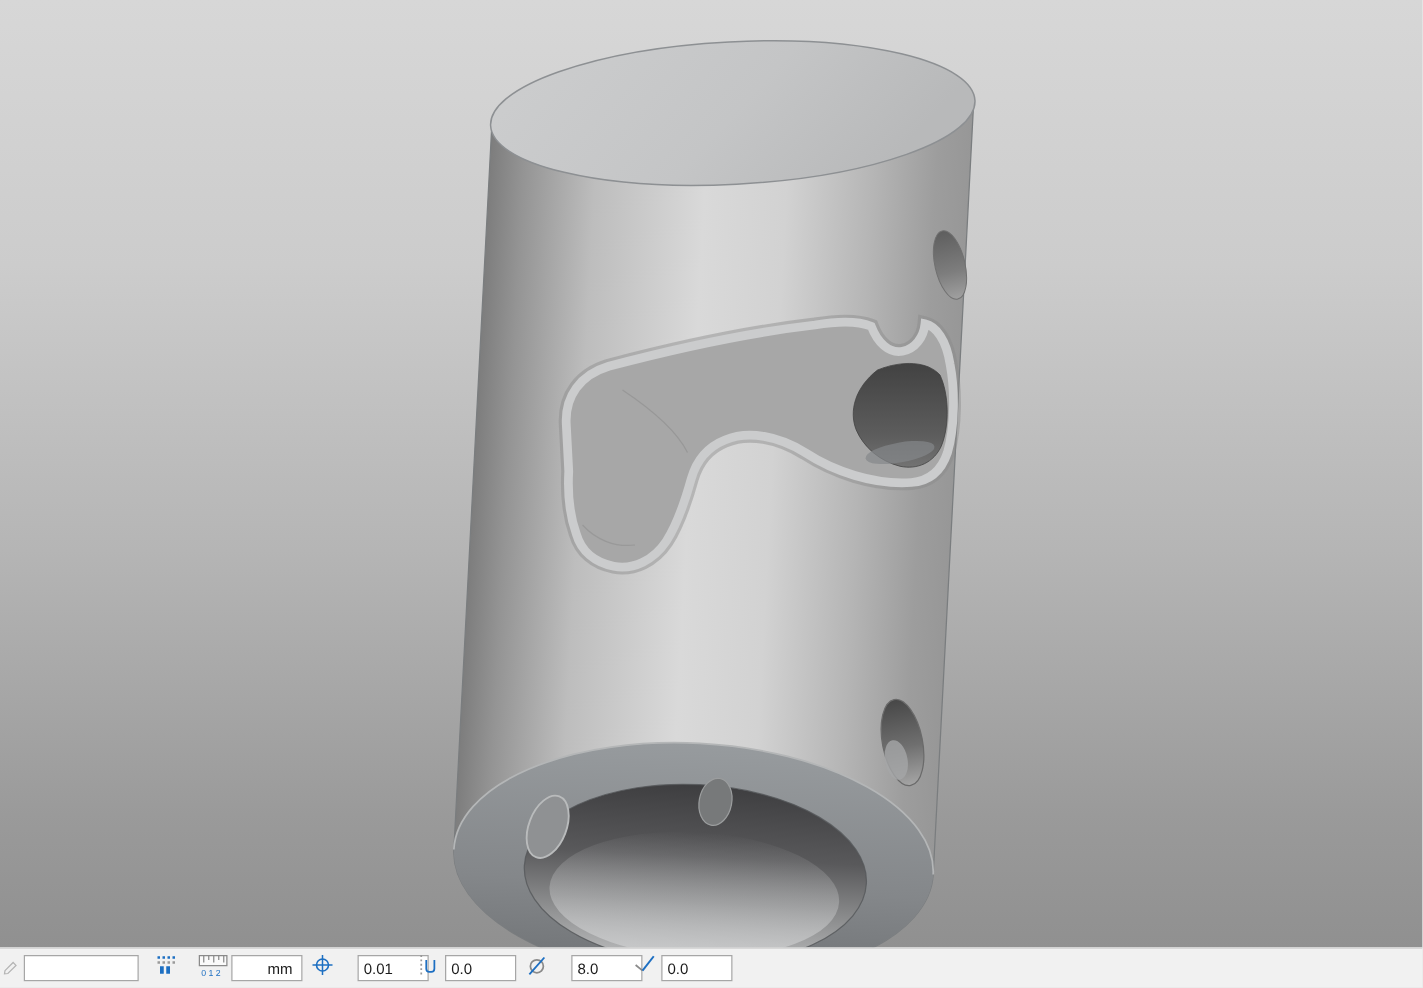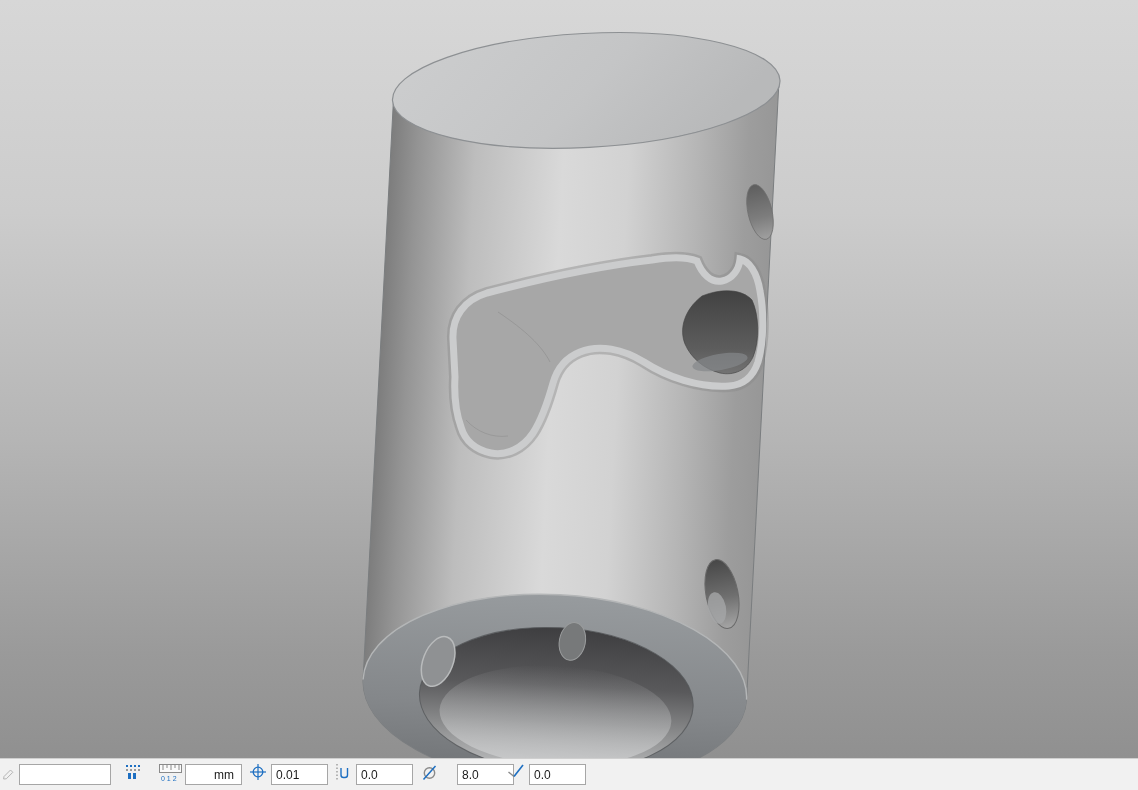--- a/index.html
+++ b/index.html
@@ -162,21 +162,21 @@
     <input class="sb-input" style="left: 185px; width: 57px; padding-left: 28px;" value="mm">
 
     <span class="sb-icon" style="left:249px;">
       <svg width="18" height="18" viewBox="0 0 18 18">
         <circle cx="9" cy="9" r="4.8" fill="none" stroke="#1d6fc2" stroke-width="1.3"></circle>
         <line x1="1" y1="9" x2="17" y2="9" stroke="#1d6fc2" stroke-width="1.2"></line>
         <line x1="9" y1="1" x2="9" y2="17" stroke="#1d6fc2" stroke-width="1.2"></line>
       </svg>
     </span>
 
-    <input class="sb-input" style="left: 271px; width: 57px;" value="0.01">
+    <input class="sb-input" style="left: 286px; width: 57px;" value="0.01">
 
     <span class="sb-icon" style="left:334px;">
       <svg width="16" height="18" viewBox="0 0 16 18">
         <line x1="3" y1="1" x2="3" y2="17" stroke="#9a9a9a" stroke-width="1.4" stroke-dasharray="1.5 2"></line>
         <path d="M 7 5 L 7 12 Q 7 14.5 9.5 14.5 L 11 14.5 Q 13.5 14.5 13.5 12 L 13.5 5" fill="none" stroke="#1d6fc2" stroke-width="1.4"></path>
       </svg>
     </span>
 
     <input class="sb-input" style="left: 356px; width: 57px;" value="0.0">
 

